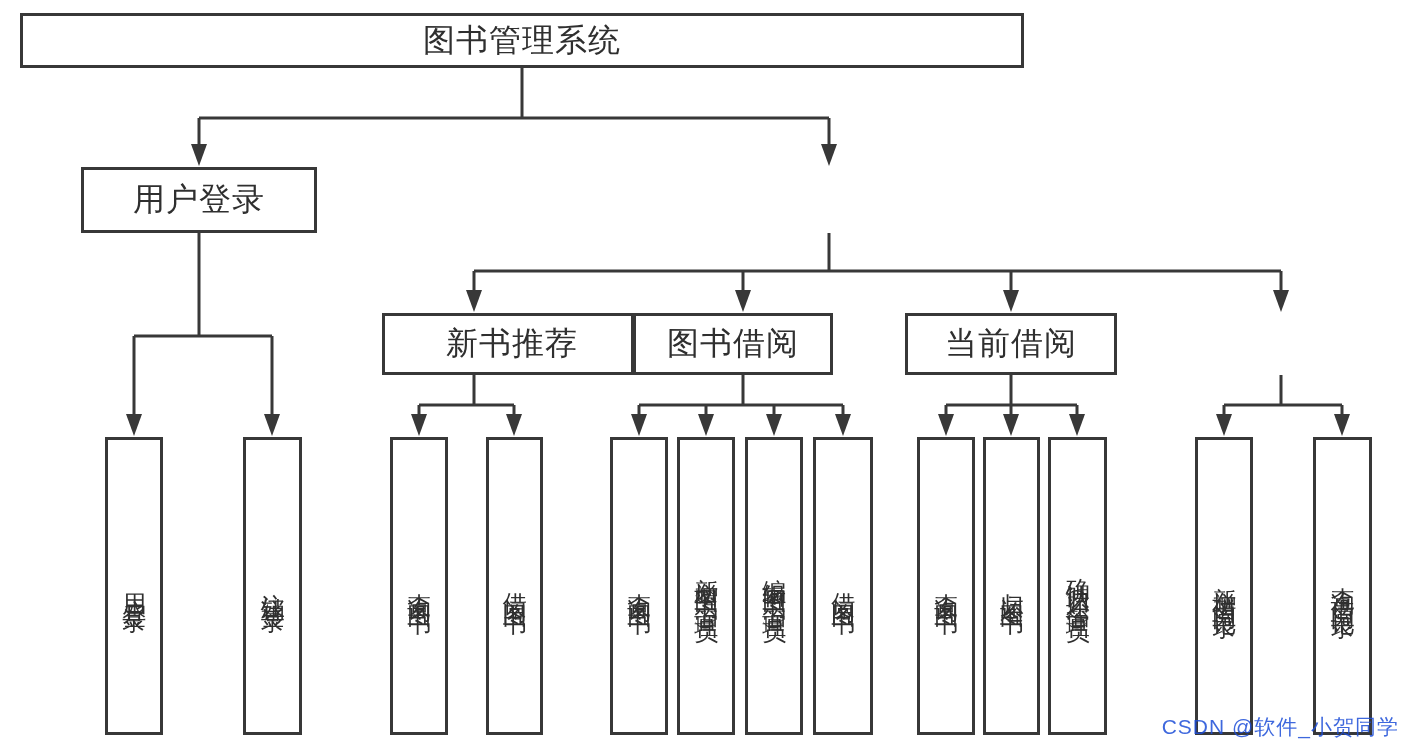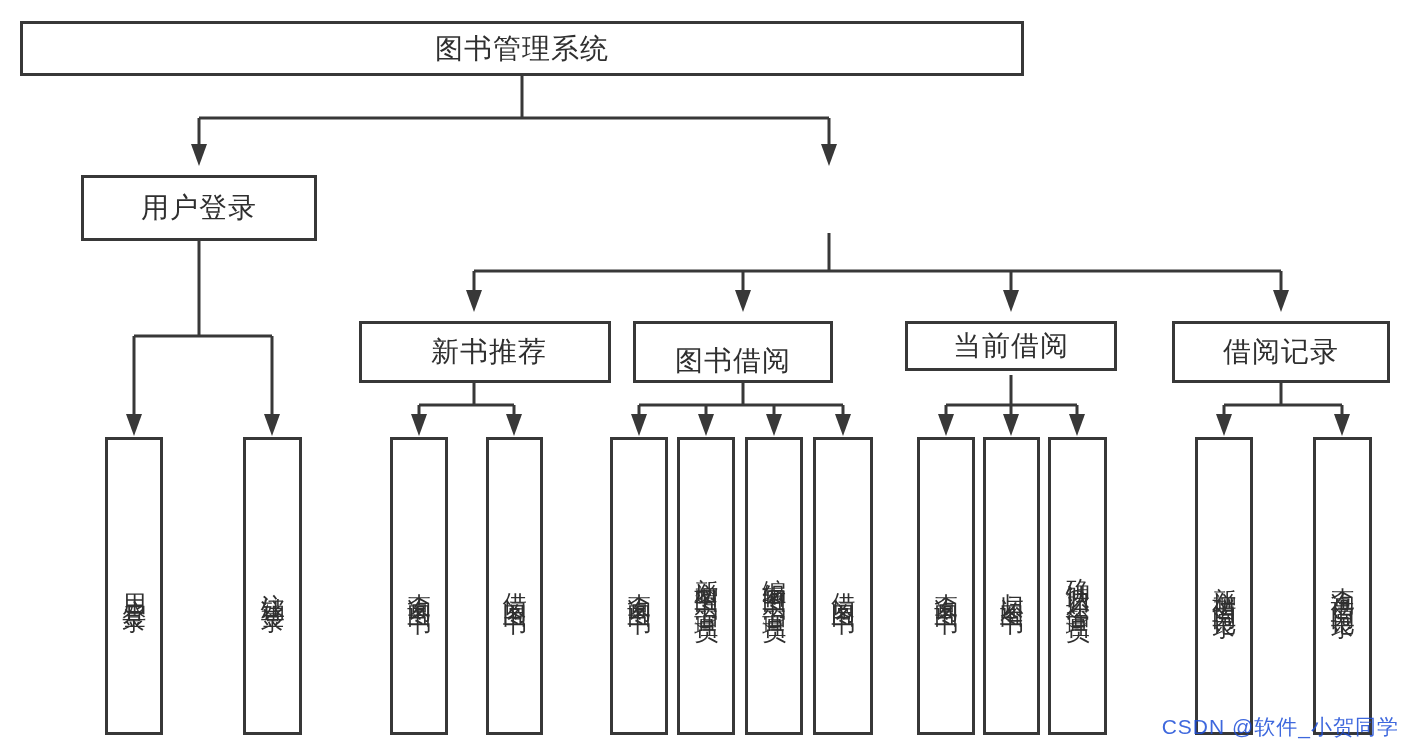--- a/index.html
+++ b/index.html
@@ -15,21 +15,21 @@
   }
   .node{
     position:absolute;
     box-sizing:border-box;
     border:3px solid #383838;
     background:#ffffff;
     display:flex;align-items:center;justify-content:center;
     color:#2f2f2f;
     z-index:1;
   }
-  .hnode{font-size:28px;letter-spacing:1px;white-space:nowrap;margin-top:8px;}
+  .hnode{font-size:32px;letter-spacing:1px;white-space:nowrap;}
   .vlabel{
     writing-mode:vertical-rl;
     text-orientation:mixed;
     font-size:24px;
     letter-spacing:6px;
     line-height:1.1;
     text-align:center;
   }
   .watermark{
     position:absolute;
@@ -91,31 +91,28 @@
   </svg>
 
   <div class="node hnode" style="left:20px;top:13px;width:1004px;height:55px;">
     <span>图书管理系统</span>
   </div>
 
   <div class="node hnode" style="left:81px;top:167px;width:236px;height:66px;">
     <span>用户登录</span>
   </div>
 
-  <div class="node hnode" style="left:359px;top:313px;width:252px;height:62px;padding-left:8px;">
+  <div class="node hnode" style="left:382px;top:313px;width:252px;height:62px;padding-left:8px;">
     <span>新书推荐</span>
   </div>
-  <div class="node hnode" style="left:633px;top:313px;width:200px;height:62px;align-items:flex-end;">
+  <div class="node hnode" style="left:633px;top:313px;width:200px;height:62px;">
     <span>图书借阅</span>
   </div>
-  <div class="node hnode" style="left:905px;top:313px;width:212px;height:50px;">
+  <div class="node hnode" style="left:905px;top:313px;width:212px;height:62px;">
     <span>当前借阅</span>
-  </div>
-  <div class="node hnode" style="left:1172px;top:313px;width:218px;height:62px;">
-    <span>借阅记录</span>
   </div>
 
   <div class="node" style="left:105px;top:437px;width:58px;height:298px;">
     <span class="vlabel">用户登录</span>
   </div>
   <div class="node" style="left:243px;top:437px;width:59px;height:298px;">
     <span class="vlabel">注销登录</span>
   </div>
 
   <div class="node" style="left:390px;top:437px;width:58px;height:298px;">

